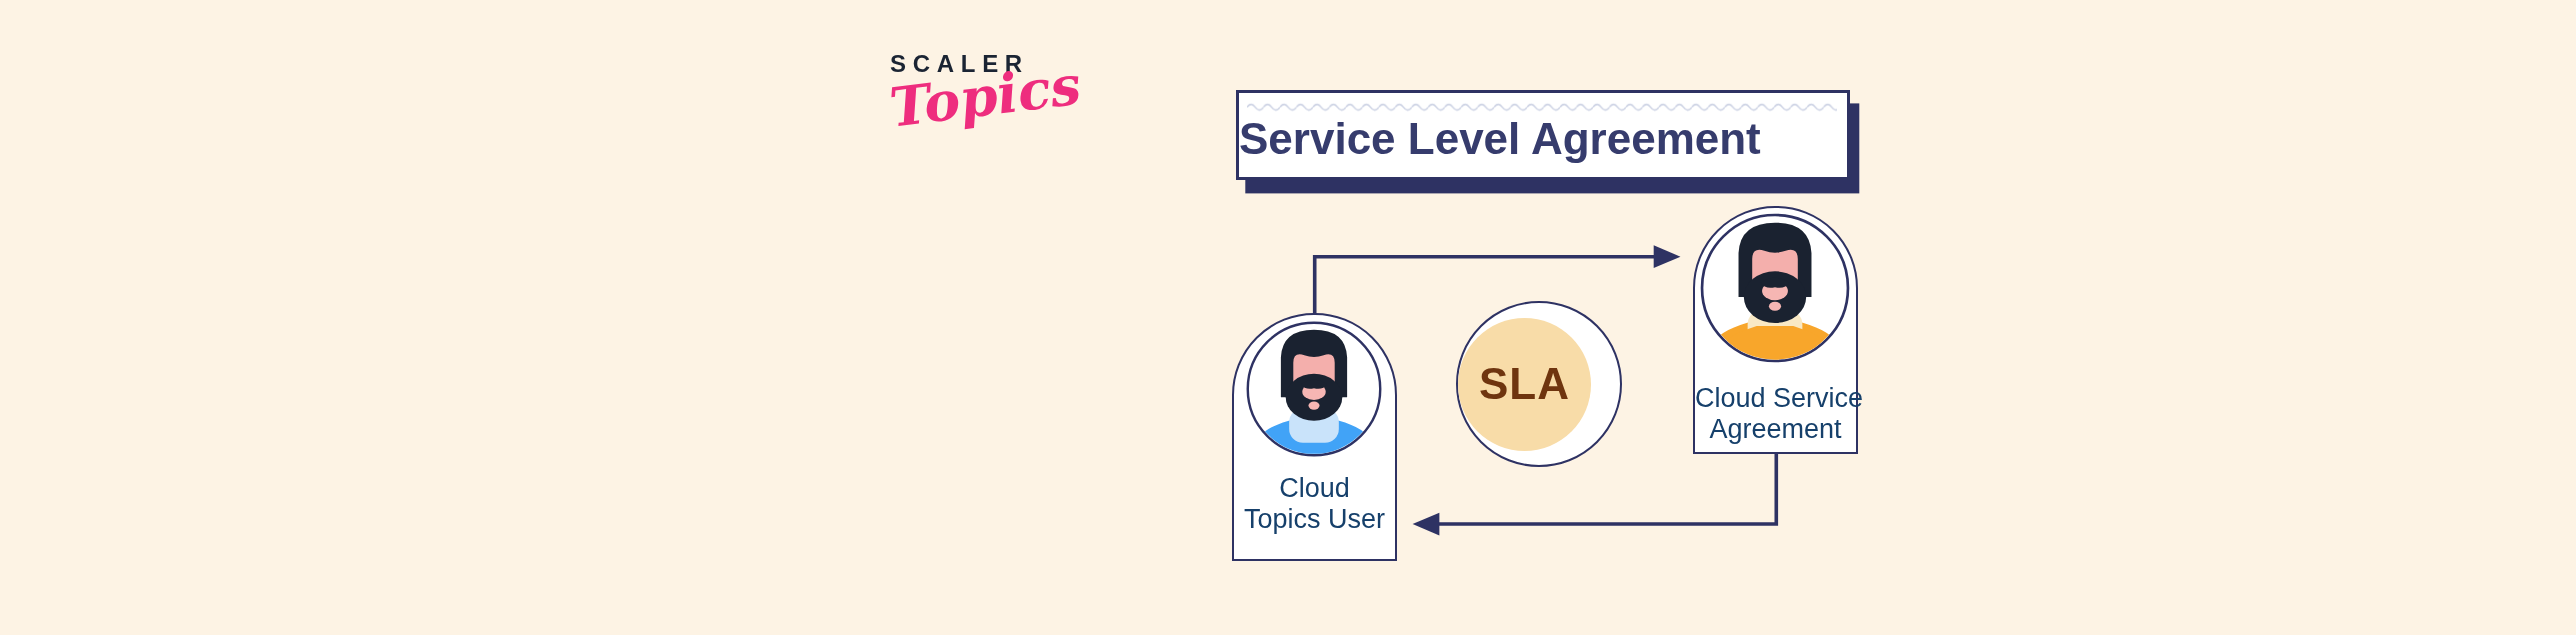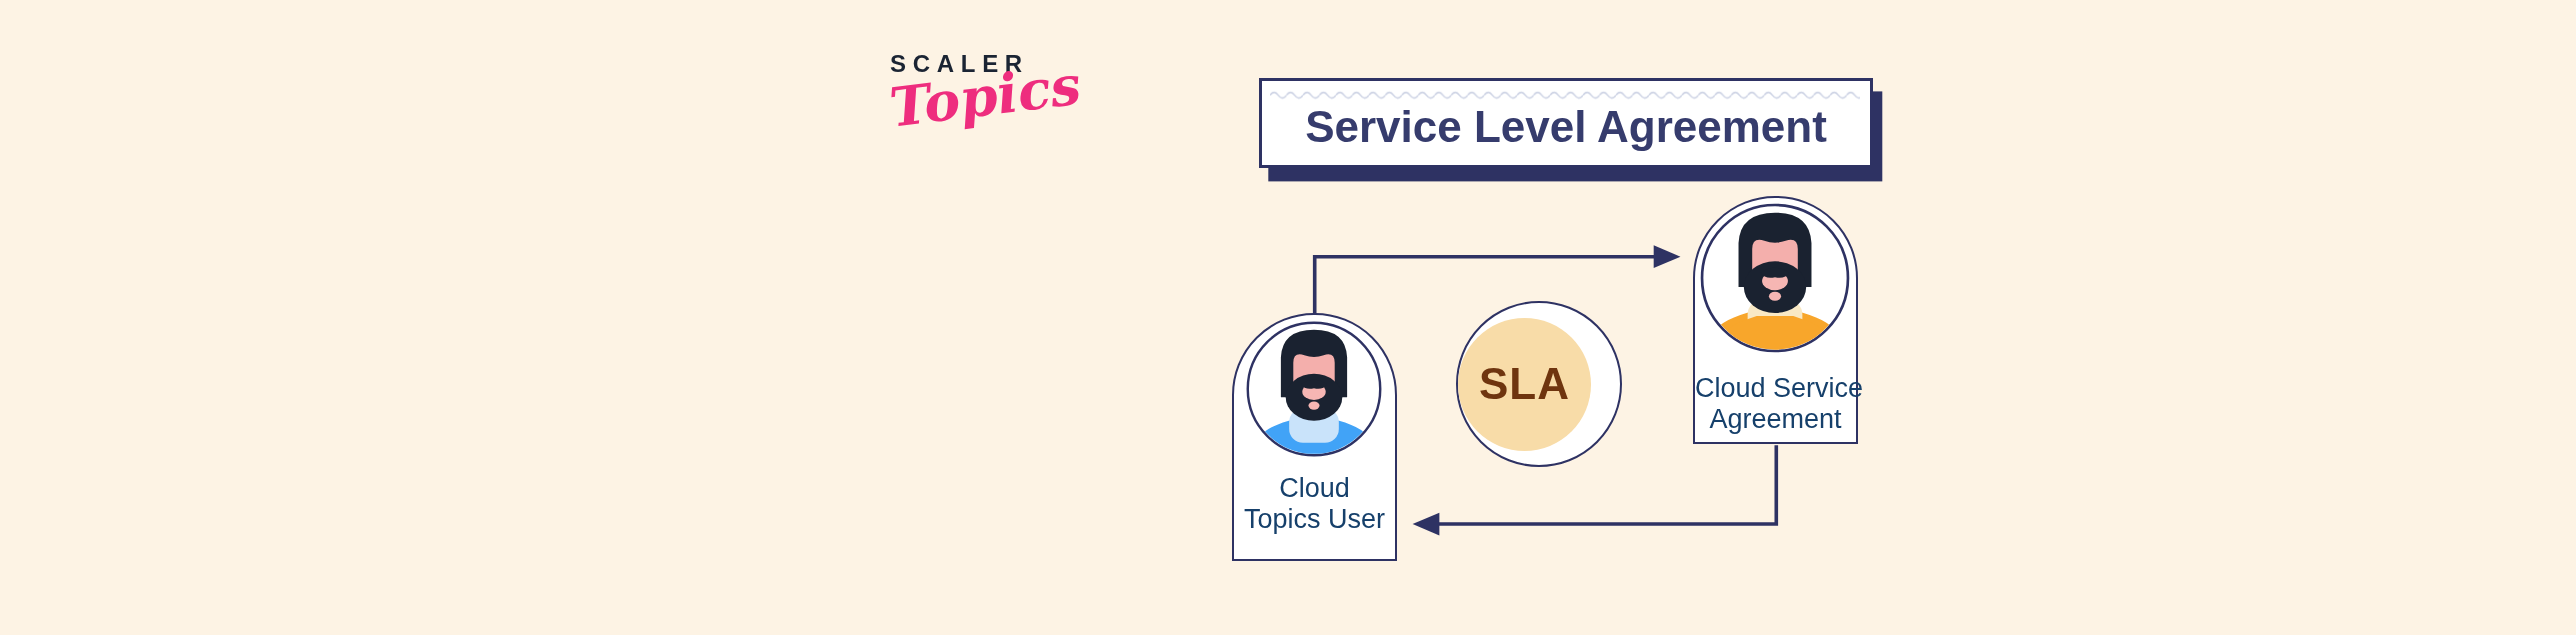--- a/index.html
+++ b/index.html
@@ -22,27 +22,27 @@
     font-family:"DejaVu Serif","Liberation Serif",serif;
     font-style:italic;font-weight:700;
     font-size:54px;line-height:54px;
     transform:rotate(-7deg);
     transform-origin:left top;
     margin-left:-3.1px;margin-top:5.2px;
     white-space:nowrap;
   }
   
   .title-box{
-    position:absolute;left:1236px;top:78px;
+    position:absolute;left:1236px;top:90px;
     width:614px;height:90px;
     background:var(--card_bg);
     border:3.6px solid var(--navy);
     box-shadow:9.3px 13.4px 0 0 var(--navy);
     box-sizing:border-box;
-    display:flex;align-items:center;justify-content:center;margin-left:23px;
+    display:flex;align-items:center;justify-content:flex-start;
   }
   .wave{position:absolute;left:8.2px;top:6.2px;width:590px;height:13.4px;}
   .title-text{
     color:var(--title_text);
     font-size:44px;font-weight:700;
     letter-spacing:0px;white-space:nowrap;
     padding-top:7.2px;
   }
   
   .connectors{position:absolute;left:0;top:0;width:3091px;height:636px;}
@@ -67,21 +67,21 @@
   
   .entity-card{
     position:absolute;
     width:165px;height:248px;
     background:var(--card_bg);
     border:2.6px solid var(--navy);
     border-radius:82px 82px 0 0;
     box-sizing:border-box;
   }
   .card-user{left:1232px;top:313px;}
-  .card-provider{left:1693px;top:196px;}
+  .card-provider{left:1693px;top:206px;}
   .avatar{position:absolute;display:block;}
   .card-user .avatar{left:11.3px;top:5.2px;width:138px;height:138px;}
   .card-provider .avatar{left:4.1px;top:4.1px;width:152px;height:152px;}
   .card-label{
     position:absolute;left:0;width:100%;
     text-align:center;
     color:var(--label_text);
     font-size:27px;line-height:31px;font-weight:400;
   }
   .card-user .card-label{top:158px;}

